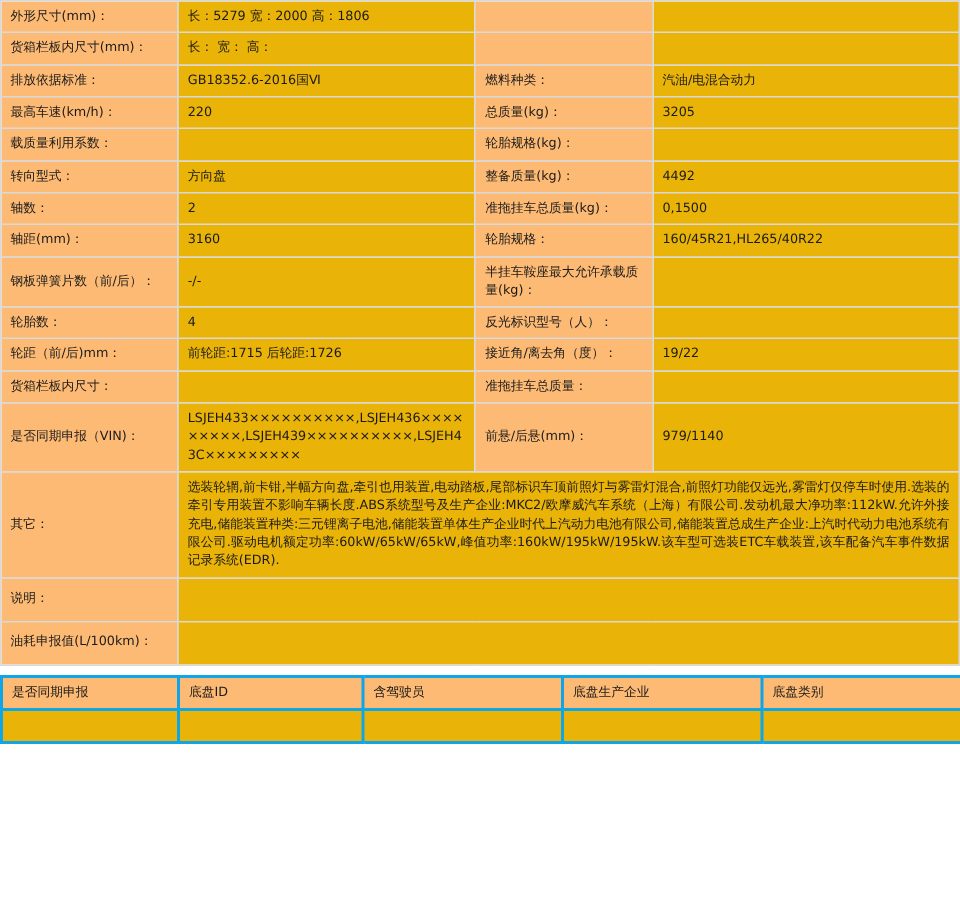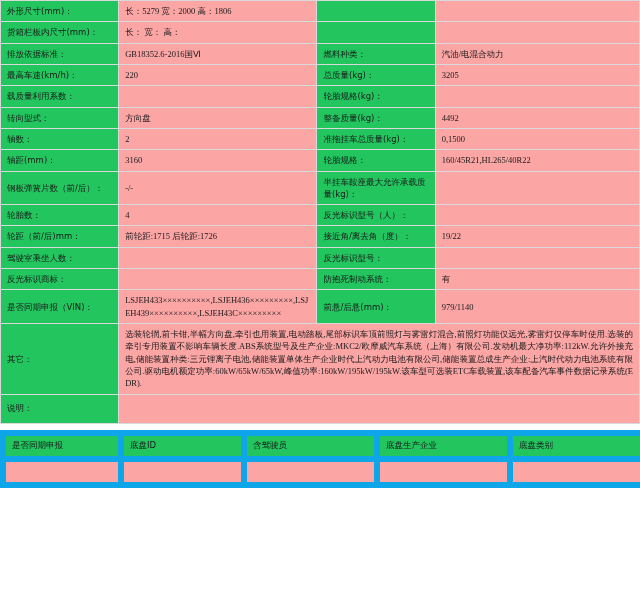--- a/index.html
+++ b/index.html
@@ -21,46 +21,45 @@
     table-layout: fixed;
   }
   table.spec td {
     border: 1px solid #d9d9d9;
     padding: 4px 6px;
     vertical-align: middle;
     line-height: 1.45;
     word-break: break-all;
   }
   td.label {
-    background: #22c55e;
+    background: #fdba74;
     color: #1a1a1a;
   }
   td.value {
-    background: #fca5a5;
+    background: #eab308;
     color: #1a1a1a;
-    font-family: Liberation Serif, serif;
   }
   .col-l1 { width: 118px; }
   .col-v1 { width: 198px; }
   .col-l2 { width: 118px; }
   .col-v2 { width: 204px; }
   .pad-cell { height: 20px; }
   .tall { line-height: 1.5; }
   .note-cell {
     line-height: 1.55;
     text-align: justify;
   }
   .bottom-table {
     width: 640px;
     border-collapse: collapse;
     table-layout: fixed;
     margin-top: 6px;
   }
   .bottom-table td {
-    border: 6px solid #0ea5e9;
+    border: 2px solid #0ea5e9;
     padding: 2px 6px;
     height: 16px;
     vertical-align: middle;
   }
   .bt-c1 { width: 118px; }
   .bt-c2 { width: 123px; }
   .bt-c3 { width: 133px; }
   .bt-c4 { width: 133px; }
   .bt-c5 { width: 133px; }
   .empty { color: #1a1a1a; }
@@ -136,43 +135,41 @@
       <td class="label">反光标识型号（人）：</td>
       <td class="value"></td>
     </tr>
     <tr>
       <td class="label">轮距（前/后)mm：</td>
       <td class="value">前轮距:1715 后轮距:1726</td>
       <td class="label">接近角/离去角（度）：</td>
       <td class="value">19/22</td>
     </tr>
     <tr>
-      <td class="label">驾驶室乘坐人数：</td>
+      <td class="label">货箱栏板内尺寸：</td>
       <td class="value"></td>
-      <td class="label">反光标识型号：</td>
+      <td class="label">准拖挂车总质量：</td>
       <td class="value"></td>
-    </tr>
-    <tr>
-      <td class="label">反光标识商标：</td>
-      <td class="value"></td>
-      <td class="label">防抱死制动系统：</td>
-      <td class="value">有</td>
     </tr>
     <tr>
       <td class="label">是否同期申报（VIN)：</td>
       <td class="value tall">LSJEH433××××××××××,LSJEH436×××××××××,LSJEH439××××××××××,LSJEH43C×××××××××</td>
       <td class="label">前悬/后悬(mm)：</td>
       <td class="value">979/1140</td>
     </tr>
     <tr>
       <td class="label">其它：</td>
       <td class="value note-cell" colspan="3">选装轮辋,前卡钳,半幅方向盘,牵引也用装置,电动踏板,尾部标识车顶前照灯与雾雷灯混合,前照灯功能仅远光,雾雷灯仅停车时使用.选装的牵引专用装置不影响车辆长度.ABS系统型号及生产企业:MKC2/欧摩威汽车系统（上海）有限公司.发动机最大净功率:112kW.允许外接充电,储能装置种类:三元锂离子电池,储能装置单体生产企业时代上汽动力电池有限公司,储能装置总成生产企业:上汽时代动力电池系统有限公司.驱动电机额定功率:60kW/65kW/65kW,峰值功率:160kW/195kW/195kW.该车型可选装ETC车载装置,该车配备汽车事件数据记录系统(EDR).</td>
     </tr>
     <tr>
       <td class="label">说明：</td>
+      <td class="value pad-cell" colspan="3"></td>
+    </tr>
+    <tr>
+      <td class="label">油耗申报值(L/100km)：</td>
       <td class="value pad-cell" colspan="3"></td>
     </tr>
   </tbody>
 </table>
 
 <table class="bottom-table">
   <colgroup>
     <col class="bt-c1">
       <col class="bt-c2">
       <col class="bt-c3">

